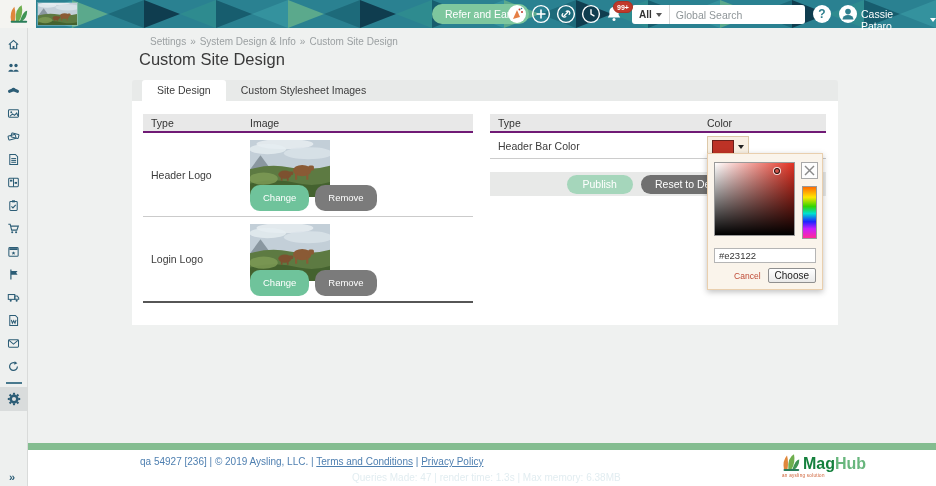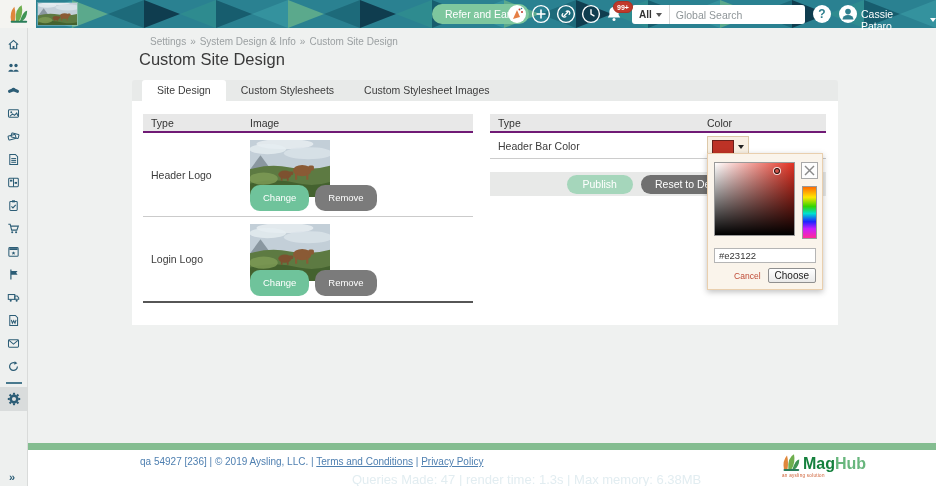--- a/index.html
+++ b/index.html
@@ -107,21 +107,21 @@
 
   
   #green-bar { left:28px; top:443px; width:908px; height:7px; background:#84bd90; }
   #footer { left:28px; top:450px; width:908px; height:36px; background:#ffffff; }
   #footer-meta { position:absolute; left:112px; top:6px; font-size:10px; color:#4e7fb0; }
   #footer-meta a { color:#4e7fb0; }
   #brand { position:absolute; left:752px; top:2px; display:flex; align-items:flex-start; gap:2px; }
   #brand-text { font-size:16px; font-weight:bold; margin-top:3px; }
   #brand-mag { color:#15803d; } #brand-hub { color:#68b67d; }
   #brand-tag { position:absolute; left:754px; top:23px; font-size:4.5px; color:#cc5a2e; letter-spacing:.3px; }
-  #debug-line { position:absolute; left:324px; top:22px; font-size:13px; color:#e2edf1; }
+  #debug-line { position:absolute; left:324px; top:22px; font-size:10px; color:#e2edf1; }
 </style>
 </head>
 <body>
 
 <svg width="0" height="0" style="position:absolute" aria-hidden="true">
   <defs>
     <pattern id="hdr-tri" width="216" height="28" patternUnits="userSpaceOnUse">
       <rect width="216" height="28" fill="#2a8191"></rect>
       <polygon points="0,0 36,14 0,28" fill="#175d6e"></polygon>
       <polygon points="72,0 36,14 72,28" fill="#34929e"></polygon>
@@ -390,21 +390,20 @@
     <div id="collapse">»</div>
   </div>
 
   <div id="breadcrumb" class="abs">
     <span>Settings</span><span class="bsep">»</span><span>System Design &amp; Info</span><span class="bsep">»</span><span>Custom Site Design</span>
   </div>
   <div id="page-title" class="abs">Custom Site Design</div>
 
   <div id="tabbar" class="abs">
     <div class="tab active">Site Design</div>
-    <div class="tab">Custom Stylesheets</div>
     <div class="tab">Custom Stylesheet Images</div>
   </div>
   <div id="card" class="abs"></div>
 
   <div id="ltable" class="abs">
     <div class="thead">
       <span style="padding-left:8px">Type</span>
       <span class="col-image">Image</span>
     </div>
     <div class="lrow">

